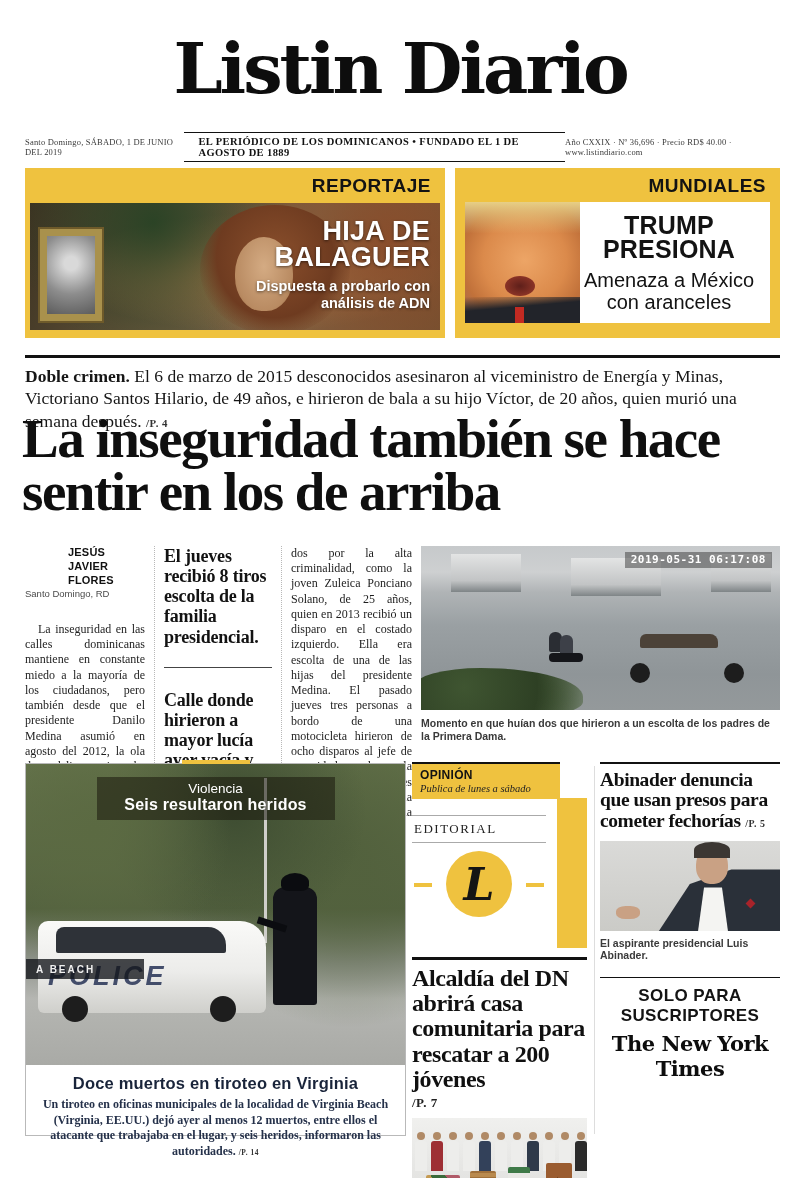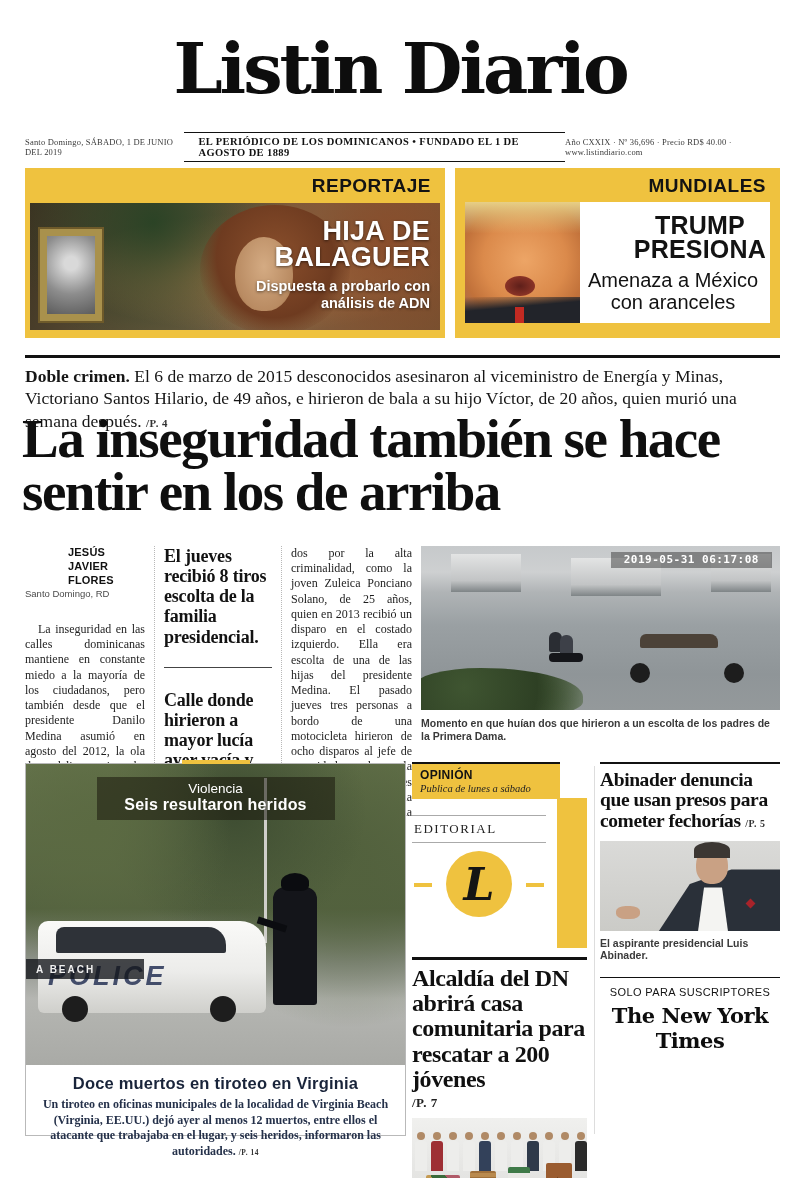--- a/index.html
+++ b/index.html
@@ -79,22 +79,22 @@
   .trump-mouth {
     position:absolute; left:40px; top:74px; width:30px; height:20px;
     background:radial-gradient(ellipse at 50% 50%, #5e1f1a 0%, #8a3326 70%); border-radius:50%;
   }
   .trump-suit {
     position:absolute; left:0; bottom:0; width:100%; height:26px;
     background:linear-gradient(175deg, rgba(34,36,42,0) 0%, #22242a 40%);
   }
   .trump-tie { position:absolute; left:50px; bottom:0; width:9px; height:16px; background:#c22a22; }
   .trump-text {
-    flex:1; display:flex; flex-direction:column; justify-content:center; align-items:flex-end;
-    font-family:"Liberation Sans",sans-serif; color:#131313; padding-right:4px;
+    flex:1; display:flex; flex-direction:column; justify-content:center; align-items:center;
+    font-family:"Liberation Sans",sans-serif; color:#131313; padding-right:12px;
   }
   .trump-title { font-weight:900; font-size:25px; line-height:.98; letter-spacing:.2px; text-align:center; }
   .trump-sub { margin-top:7px; font-weight:400; font-size:20px; line-height:1.1; text-align:center; }
 
   
   .rule-thick { position:absolute; left:25px; right:20px; top:355px; height:3px; background:#111; }
   .brief { position:absolute; left:25px; right:20px; top:365px; font-size:17.5px; line-height:1.28; color:#161616; }
   .brief b { font-weight:700; }
   .pref { font-weight:700; font-size:.62em; color:#333; letter-spacing:.5px; }
   .headline {
@@ -134,21 +134,21 @@
   }
   .car-win { position:absolute; left:28px; top:4px; width:78px; height:14px; background:#4c4238; border-radius:6px 8px 2px 2px; }
   .wheel { position:absolute; bottom:-7px; width:20px; height:20px; background:#1d1d1d; border-radius:50%; }
   .wheel.w1 { left:18px; } .wheel.w2 { right:20px; }
   .moto { position:absolute; left:128px; bottom:48px; width:40px; height:30px; }
   .moto .rider { position:absolute; width:13px; height:20px; background:#2a2d33; border-radius:6px 6px 2px 2px; top:0; }
   .moto .rider.r2 { left:11px; top:3px; background:#3d4048; }
   .moto .bike { position:absolute; left:0; bottom:0; width:34px; height:9px; background:#15161a; border-radius:4px; }
   .cctv-stamp {
     position:absolute; top:6px; right:8px; font-family:"DejaVu Sans Mono",monospace;
-    font-size:11px; font-weight:700; color:#fff; background:rgba(40,40,40,.45); padding:1px 13px; letter-spacing:.5px;
+    font-size:11px; font-weight:700; color:#fff; background:rgba(40,40,40,.45); padding:1px 6px; letter-spacing:.5px;
   }
   .cctv-cap { margin-top:7px; font-family:"Liberation Sans",sans-serif; font-weight:700; font-size:10.5px; color:#3a3a3a; text-align:left; }
 
   
   .vbox { position:absolute; left:25px; top:763px; width:381px; height:373px; border:1px solid #b9b9b9; background:#fff; }
   .vtab { position:absolute; top:-4px; left:50%; transform:translateX(-50%); width:68px; height:7px; background:#EFC23F; }
   .photo-police {
     position:relative; width:100%; height:301px; overflow:hidden;
     background:
       radial-gradient(circle at 18% 22%, #5b6a42 0%, rgba(91,106,66,0) 35%),
@@ -250,21 +250,21 @@
   .ab-hand { position:absolute; left:16px; bottom:12px; width:24px; height:13px; background:#c9a184; border-radius:40%; }
   .ab-cap { margin-top:6px; font-family:"Liberation Sans",sans-serif; font-weight:700; font-size:10.5px; color:#3a3a3a; }
 
   .ademas { position:relative; margin-top:22px; border-top:2px solid #111; text-align:center; padding-top:9px; }
   .ademas .ytab { position:absolute; top:-3px; left:50%; transform:translateX(-50%); width:88px; height:5px; background:#EFC23F; }
   .ademas .alabel { font-family:"Liberation Sans",sans-serif; font-weight:800; font-size:12px; letter-spacing:.5px; color:#131313; }
   .ademas .alead { margin-top:7px; font-family:"Liberation Sans",sans-serif; font-weight:800; font-size:12.5px; color:#131313; }
   .ademas .atext { margin-top:2px; font-size:16.5px; line-height:1.1; color:#141414; }
 
   .subs { margin-top:16px; border-top:1px solid #111; text-align:center; padding-top:8px; }
-  .subs .slabel { font-family:"Liberation Sans",sans-serif; font-weight:400; font-size:11px; letter-spacing:.4px; color:#131313; }
+  .subs .slabel { font-family:"Liberation Sans",sans-serif; font-weight:700; font-size:17px; letter-spacing:.4px; color:#131313; }
   .nyt { margin-top:5px; font-family:"DejaVu Serif",serif; font-weight:700; font-size:21px; letter-spacing:-.5px; color:#0d0d0d; }
 
   .vsep { position:absolute; left:594px; top:766px; width:1px; height:368px; background:#ddd; }
 </style>
 </head>
 <body>
 
 <div class="page">
 
   <div class="mast-title">Listin Diario</div>

